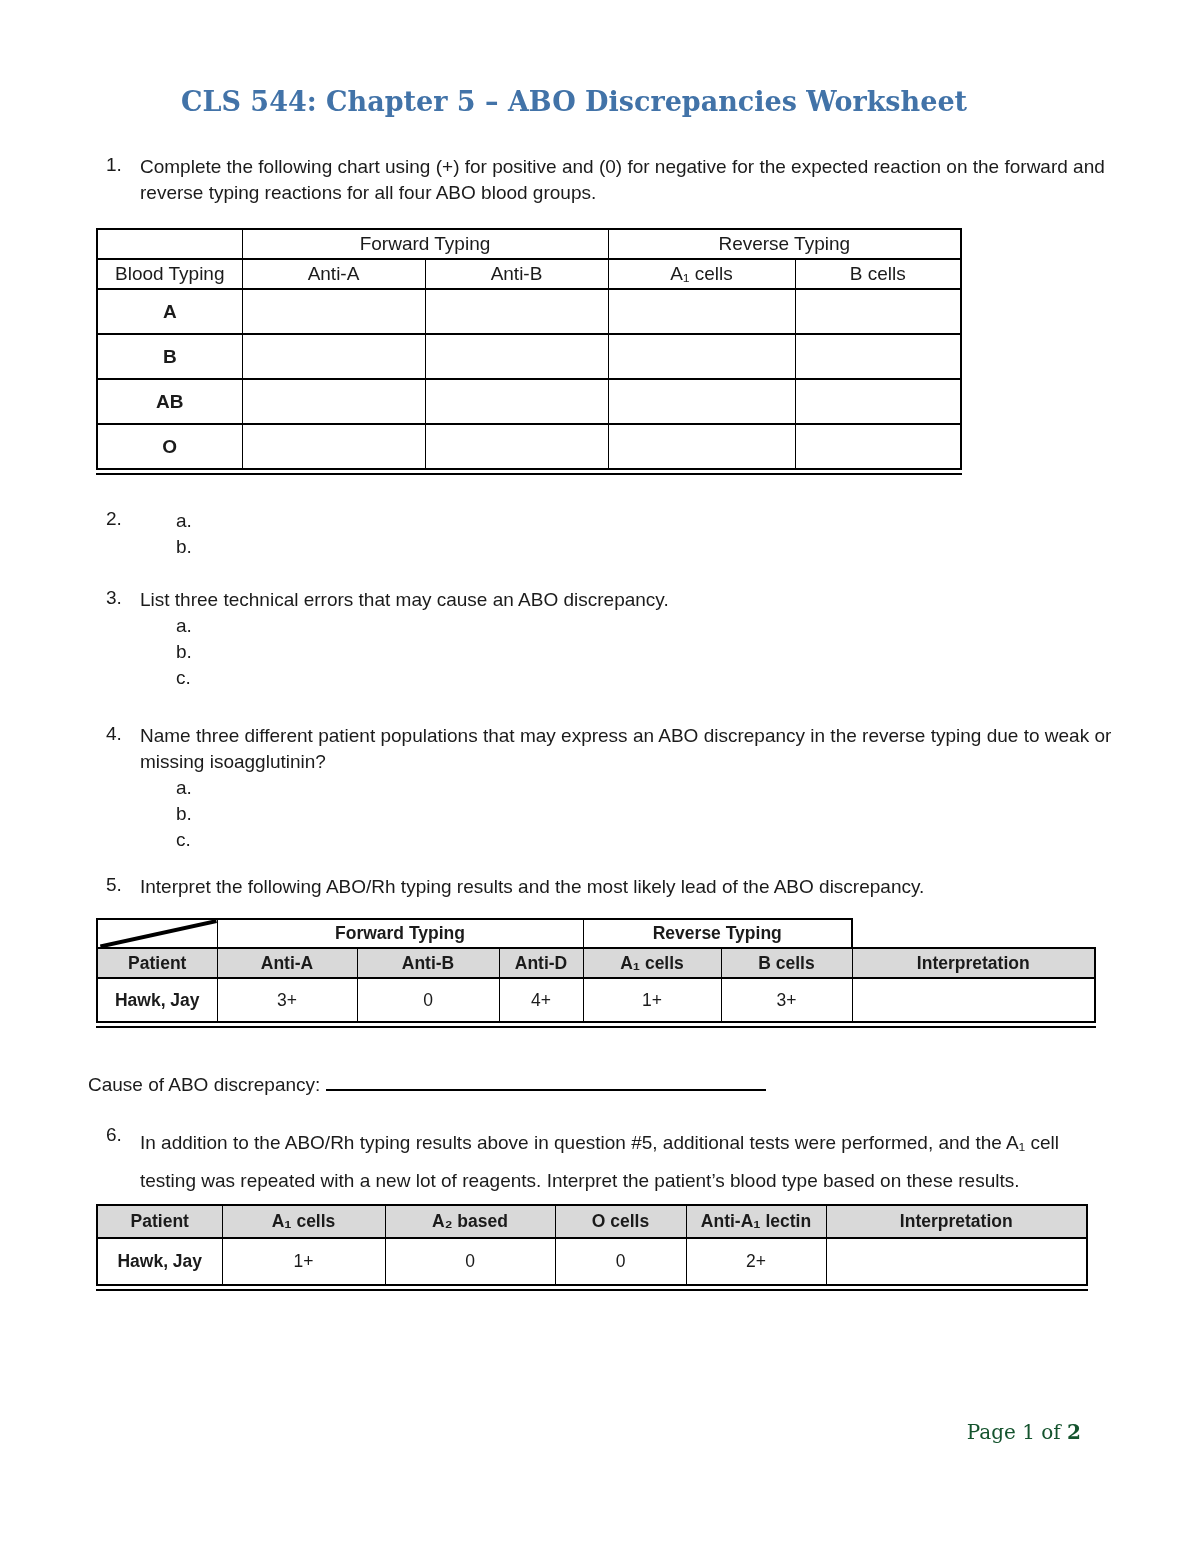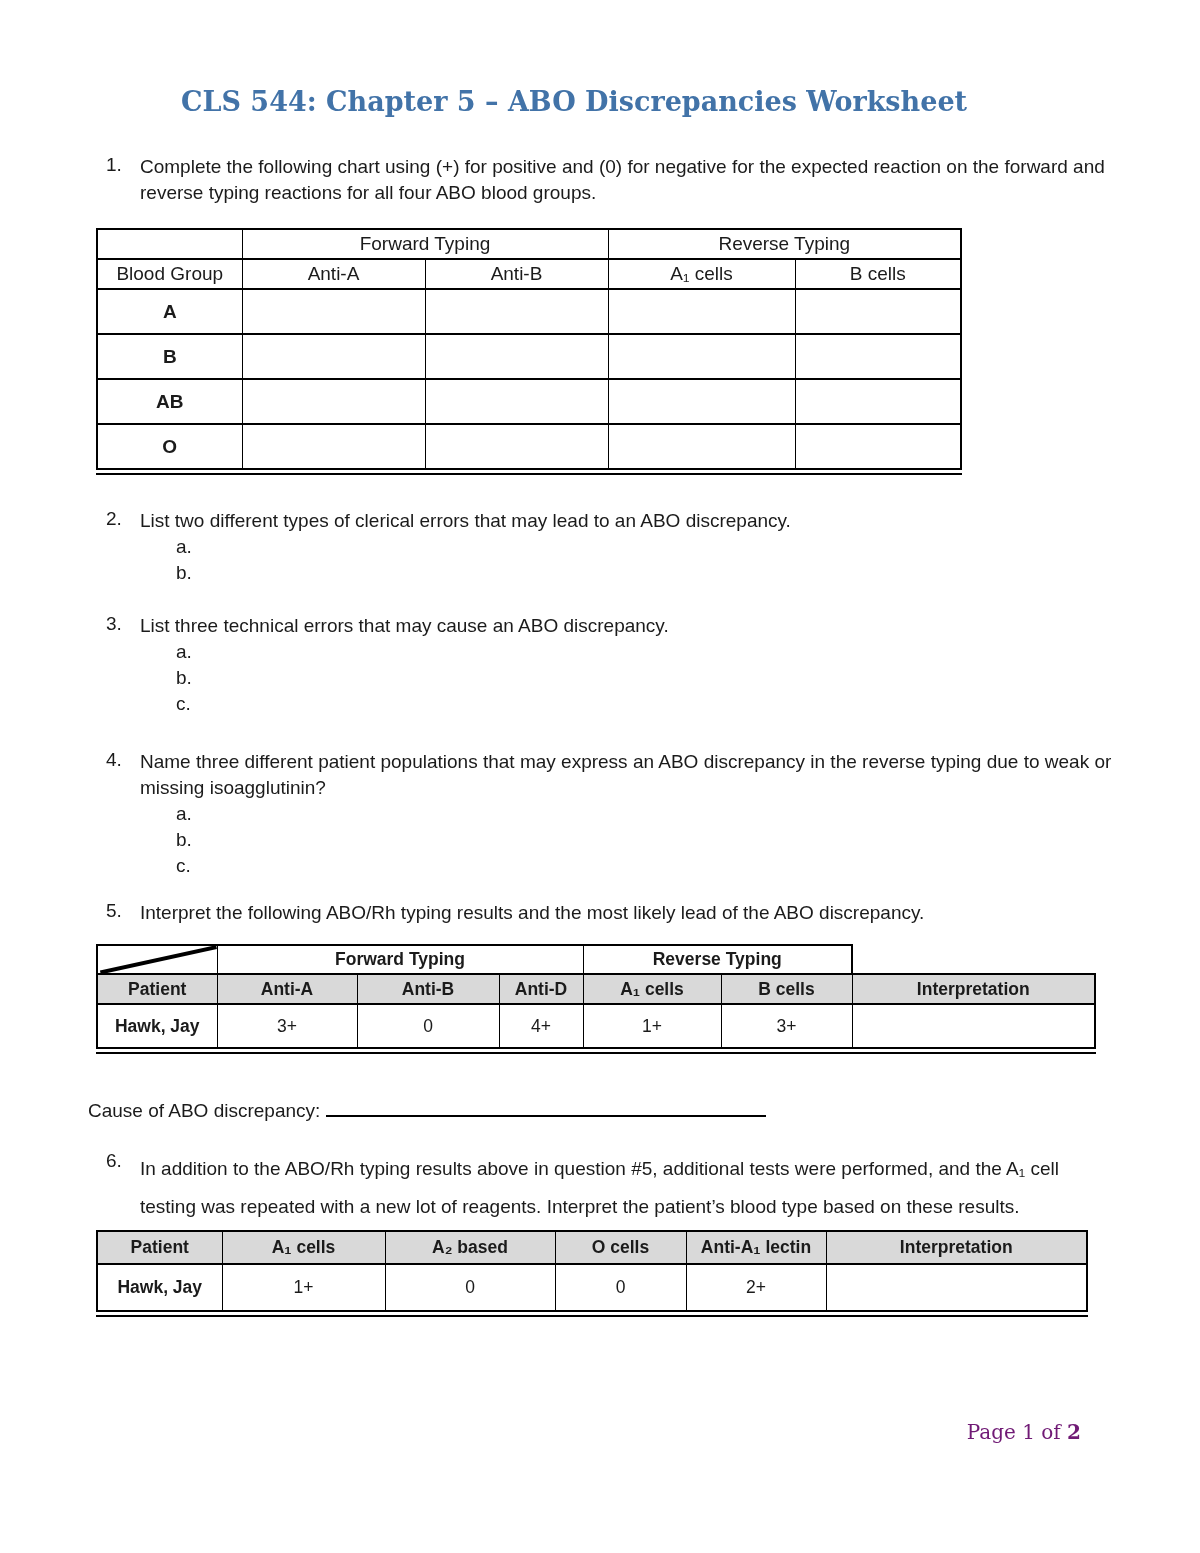--- a/index.html
+++ b/index.html
@@ -79,21 +79,21 @@
   .t6 .hrow td:first-child{border-left:2px solid #000;}
   .t6 .hrow td:last-child{border-right:2px solid #000;}
   .t6 .drow td{height:45px;border-bottom:2px solid #000;}
   .t6 .drow td:first-child{border-left:2px solid #000;}
   .t6 .drow td:last-child{border-right:2px solid #000;}
   .t6 .patient-name{font-weight:bold;}
   
   .footer{
     position:absolute;top:1420px;right:67px;
     font-family:"DejaVu Serif","Liberation Serif",serif;
-    font-size:20px;color:#701a75;
+    font-size:20px;color:#14532d;
   }
   .footer b{font-weight:bold;}
 </style>
 </head>
 <body>
 
 <div class="page">
 
   <h1 class="title">CLS 544: Chapter 5 – ABO Discrepancies Worksheet</h1>
 
@@ -114,21 +114,21 @@
           <col style="width:187px">
           <col style="width:166px">
       </colgroup>
       <tbody>
           <tr class="hrow">
         <td></td>
         <td colspan="2">Forward Typing</td>
         <td colspan="2">Reverse Typing</td>
       </tr>
       <tr class="hrow">
-        <td>Blood Group</td>
+        <td>Blood Typing</td>
         <td>Anti-A</td>
         <td>Anti-B</td>
         <td>A₁ cells</td>
         <td>B cells</td>
       </tr>
       <tr class="drow">
         <td class="grp">A</td>
         <td></td>
         <td></td>
         <td></td>
@@ -156,21 +156,20 @@
         <td></td>
       </tr>
     </tbody>
       </table>
   </div>
 
   
   <div class="q q2">
     <div class="qnum">2.</div>
     <div class="qtext">
-      <span>List two different types of clerical errors that may lead to an ABO discrepancy.</span>
       <ul class="q-items">
         <li>a.</li>
         <li>b.</li>
       </ul>
     </div>
   </div>
 
   
   <div class="q q3">
     <div class="qnum">3.</div>

